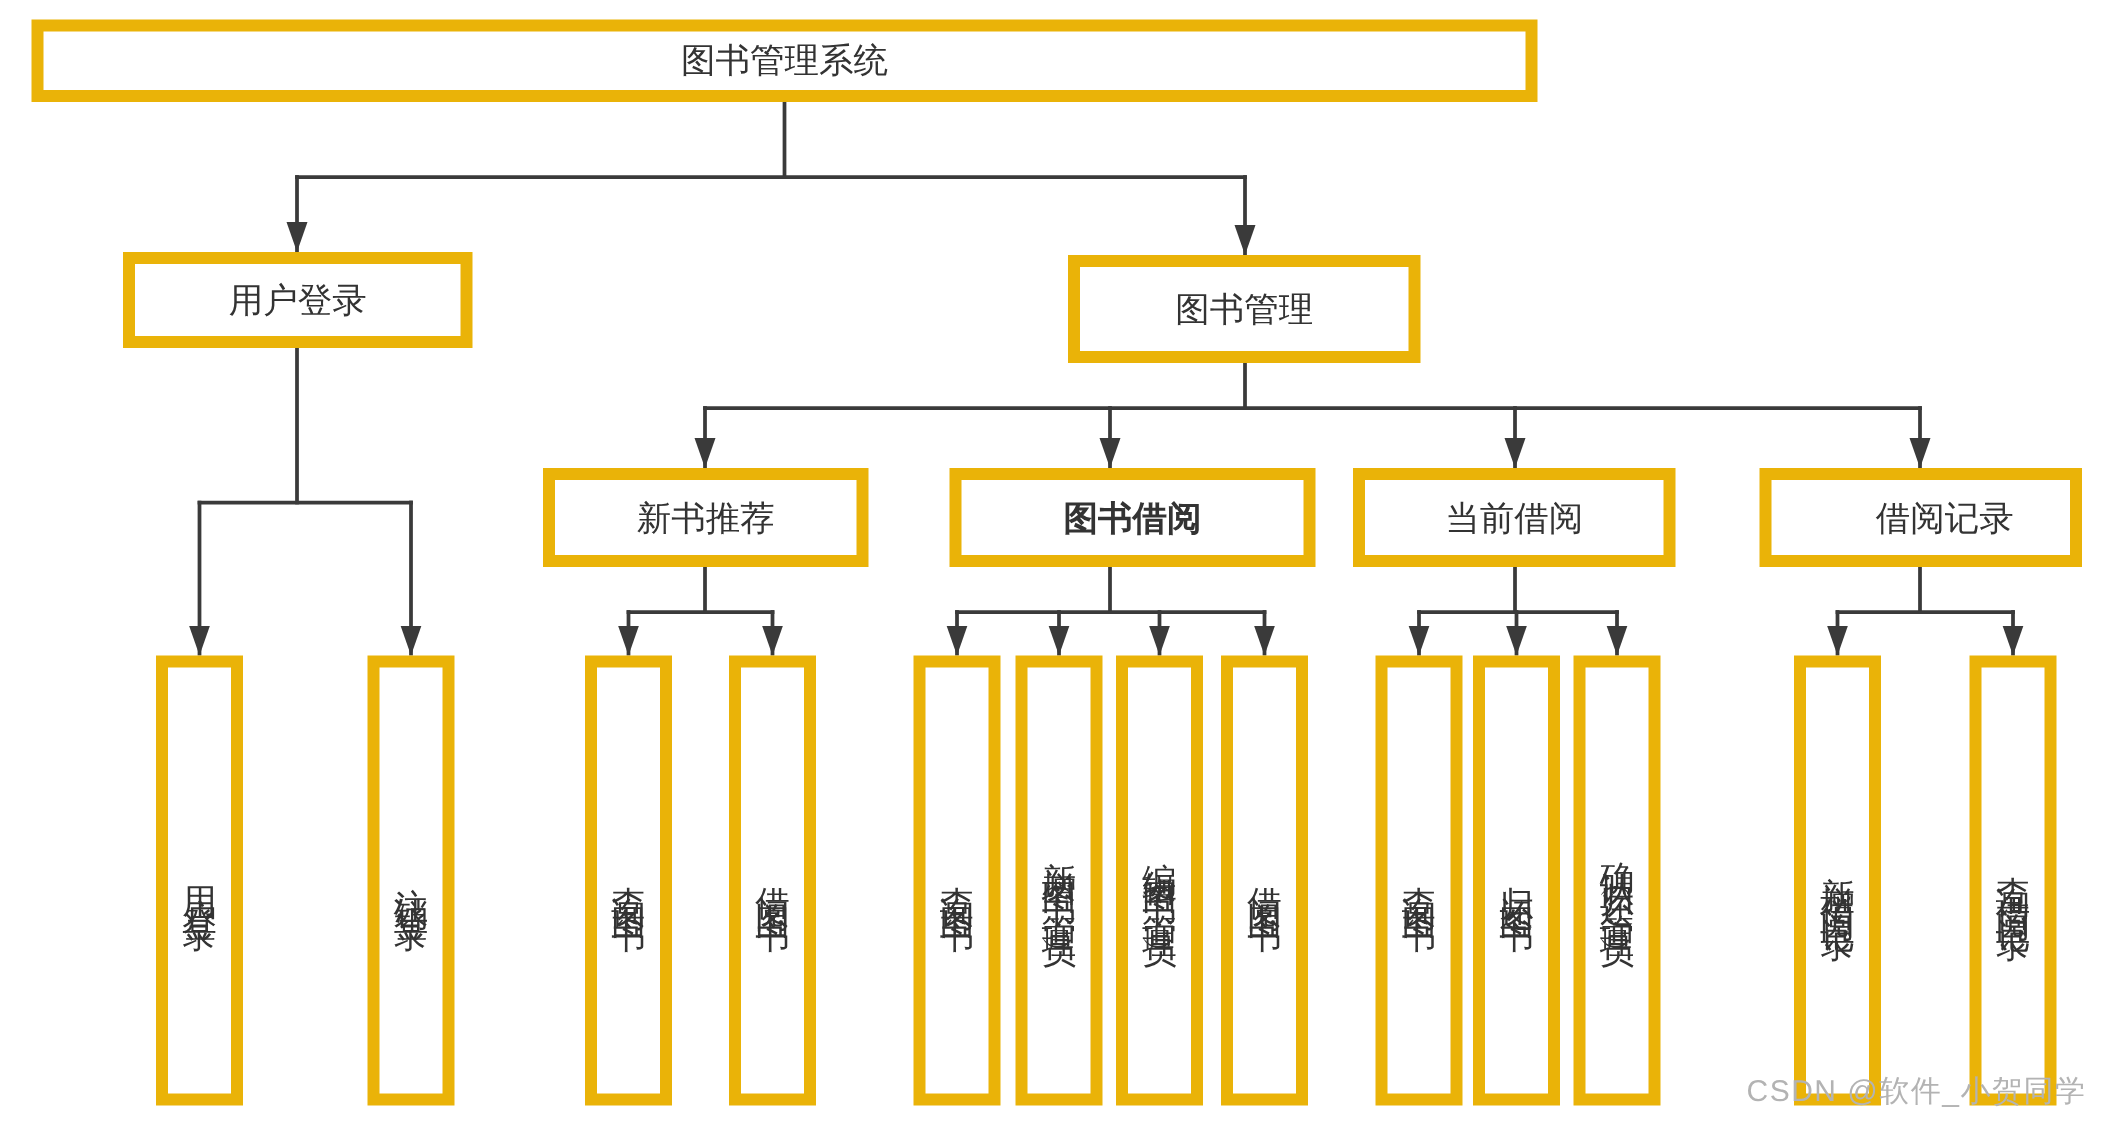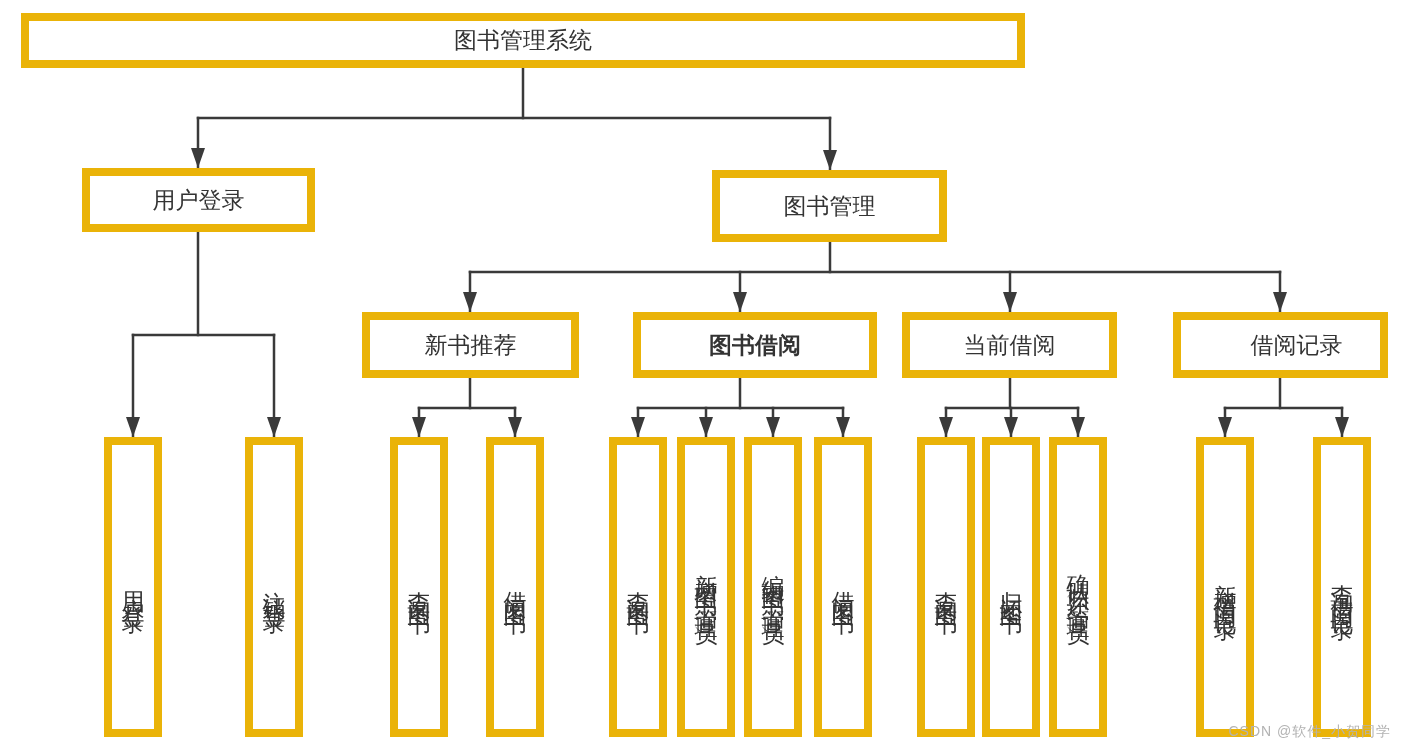--- a/index.html
+++ b/index.html
@@ -33,21 +33,21 @@
     writing-mode: vertical-rl;
     text-orientation: mixed;
     letter-spacing: 7px;
     font-size: 23px;
     color: #333333;
   }
   #watermark {
     position: absolute;
     right: 14px;
     bottom: 6px;
-    font-size: 14px;
+    font-size: 20px;
     letter-spacing: 1px;
     color: #b3b3b3;
     z-index: 5;
     white-space: nowrap;
   }
 </style>
 </head>
 <body>
 
 <div id="canvas">

